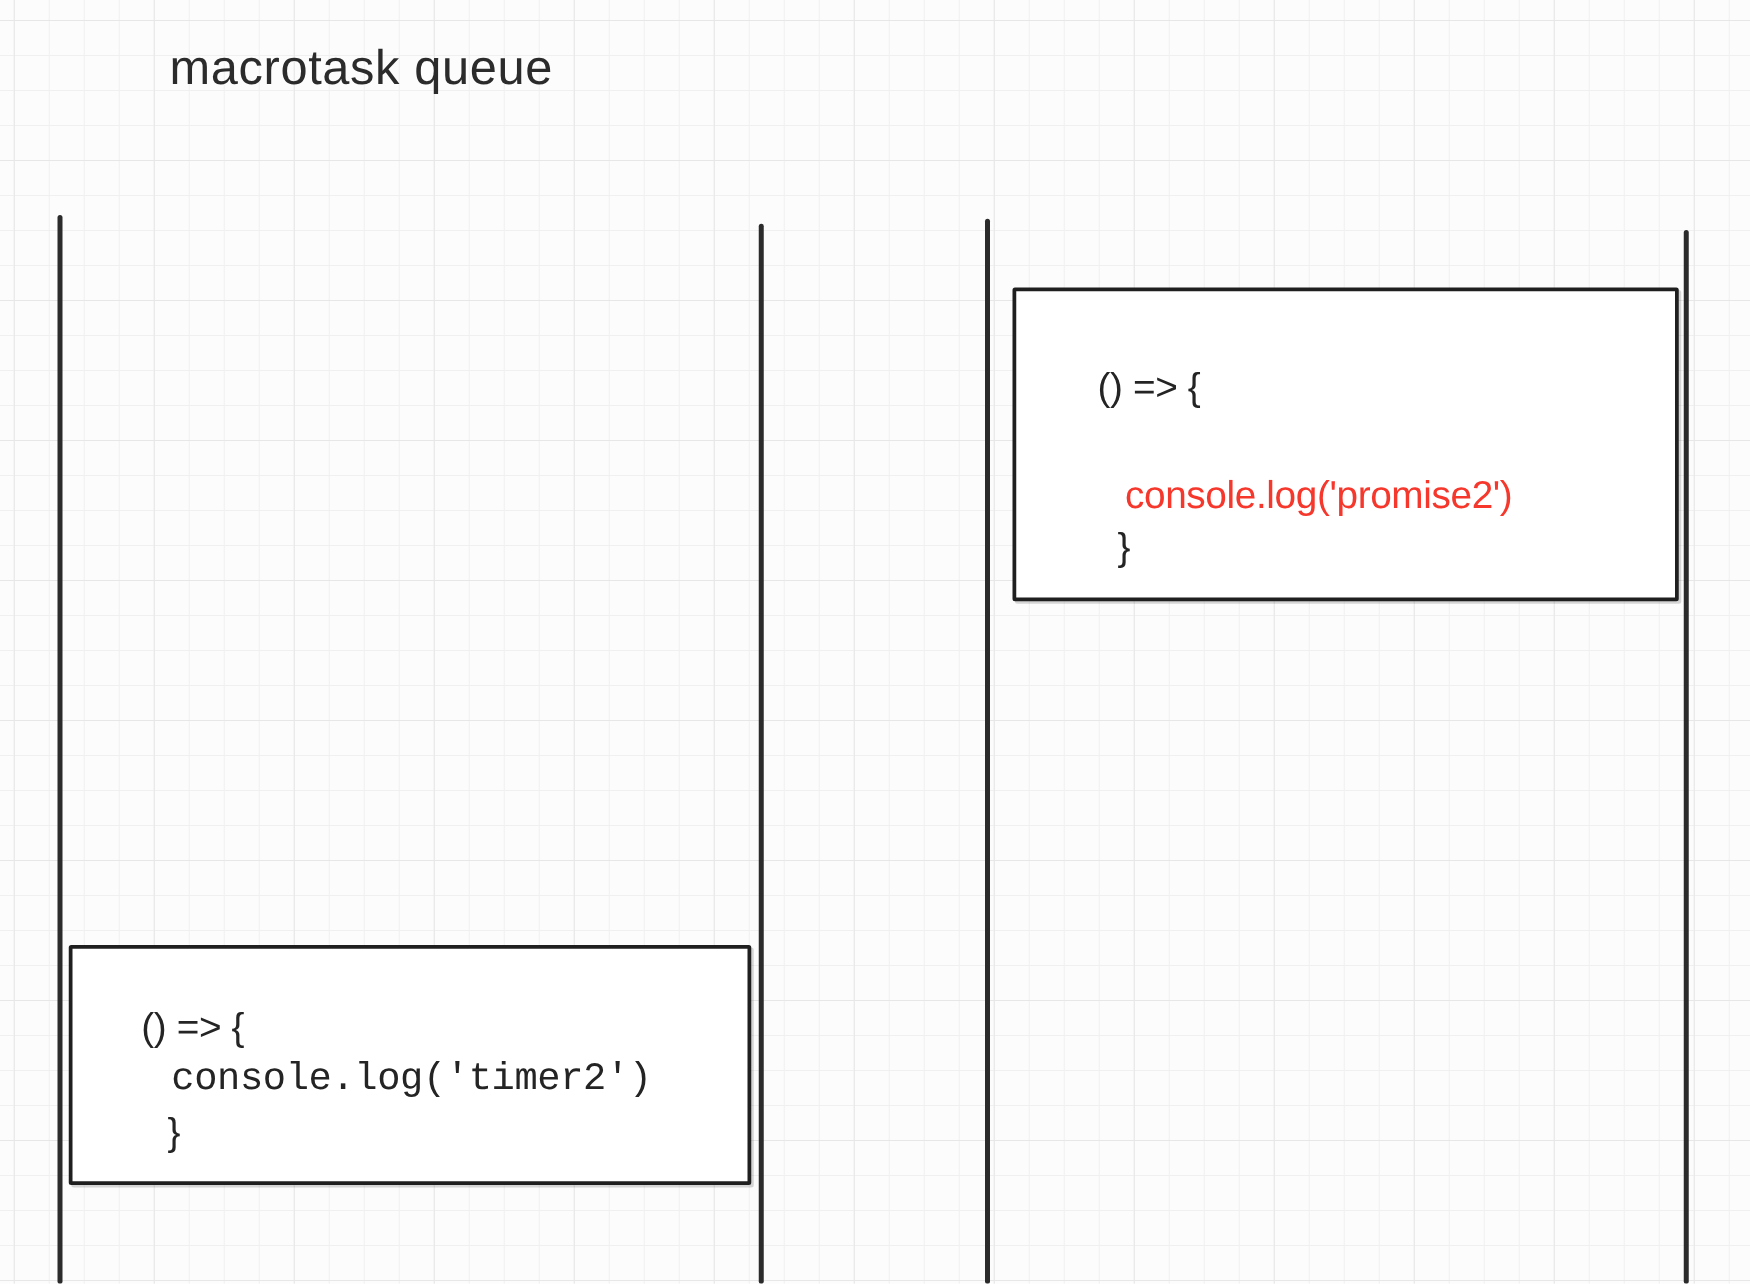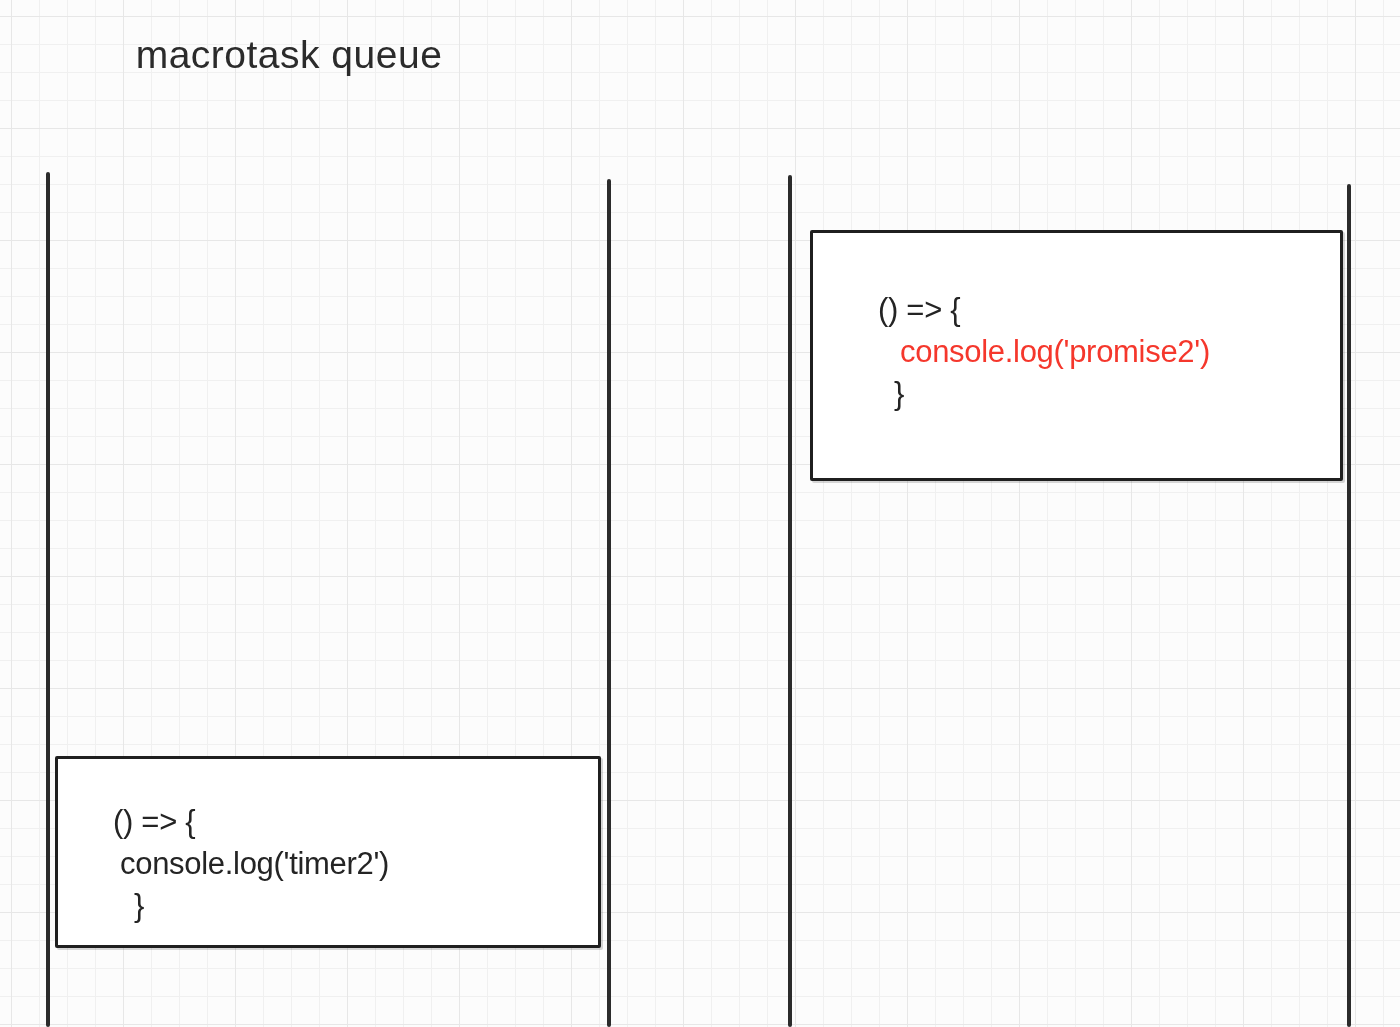--- a/index.html
+++ b/index.html
@@ -66,25 +66,25 @@
     line-height: 42px;
     font-weight: 500;
     letter-spacing: -0.3px;
     color: #242424;
     white-space: nowrap;
   }
   .task-box.macro .code { padding-top: 42px; }
   .task-box.micro .code { padding-top: 56px; }
 
   .task-box.macro .l1 { margin-left: 55px; }
-  .task-box.macro .l2 { margin-left: 62px; }
+  .task-box.macro .l2 { margin-left: 79px; font-family: Liberation Mono, monospace; }
   .task-box.macro .l3 { margin-left: 76px; }
 
   .task-box.micro .l1 { margin-left: 65px; }
-  .task-box.micro .l2 { margin-left: 87px; }
+  .task-box.micro .l2 { margin-left: 87px; margin-top: 44px; }
   .task-box.micro .l3 { margin-left: 81px; }
 </style>
 </head>
 <body>
 
 <div class="canvas">
 
   <div class="queue-title macro">macrotask queue</div>
 
 

